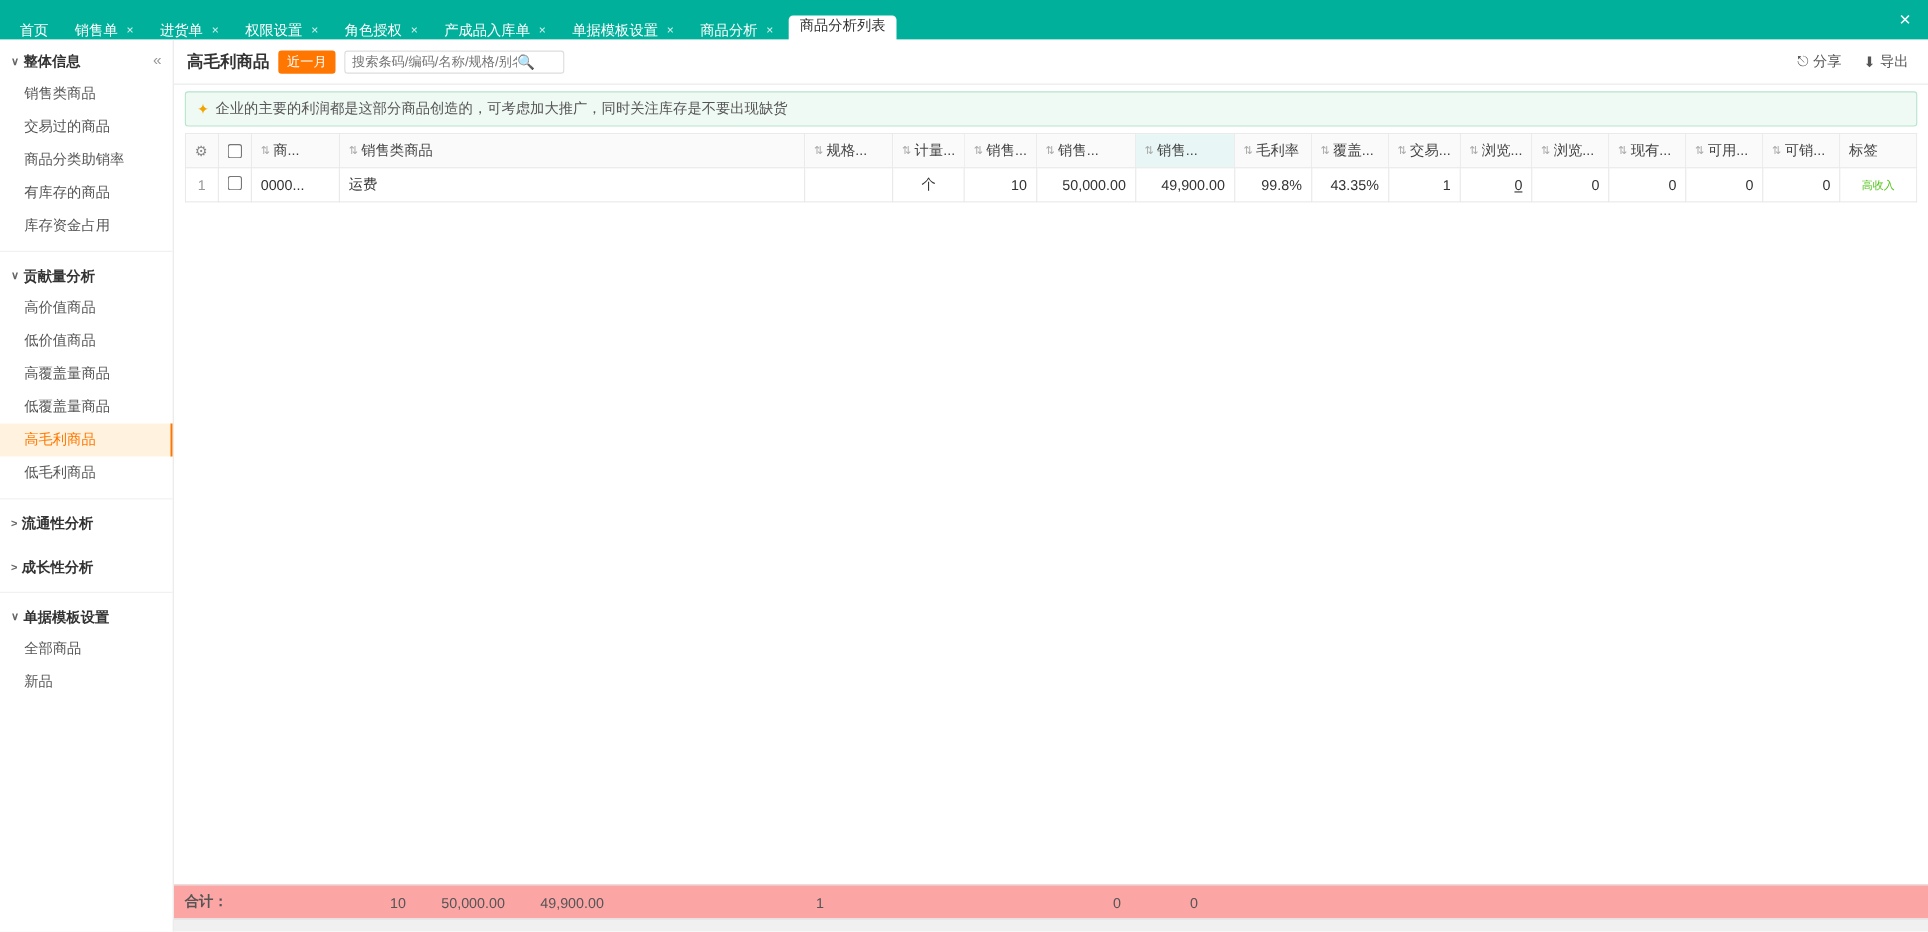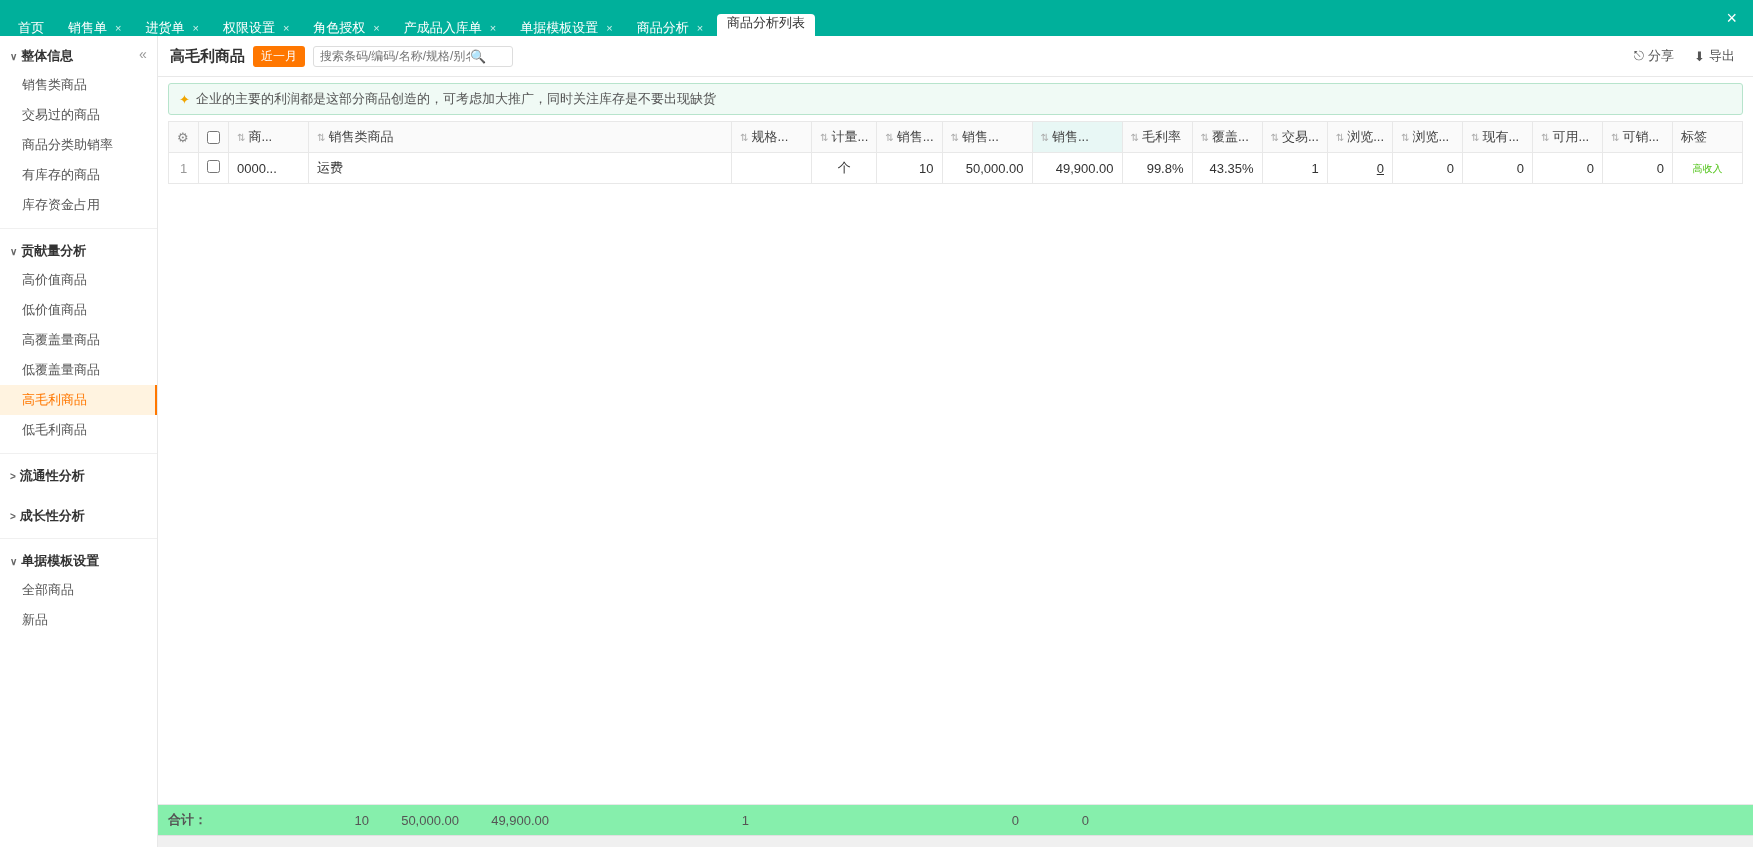--- a/index.html
+++ b/index.html
@@ -246,21 +246,21 @@
       cursor: pointer;
     }
     .settings-icon { cursor: pointer; color: #888; }
     .checkbox { cursor: pointer; }
 
     
     .table-footer {
       display: flex;
       align-items: center;
       padding: 6px 10px;
-      background: #86efac;
+      background: #fca5a5;
       border-top: 1px solid #e8e8e8;
       font-size: 12px;
       color: #555;
       flex-shrink: 0;
     }
     .footer-label { font-weight: bold; margin-right: 20px; }
     .footer-vals {
       display: flex;
       gap: 0;
       flex: 1;

